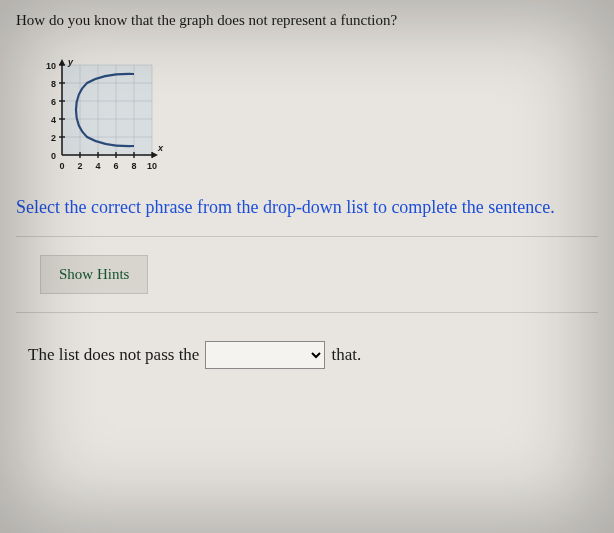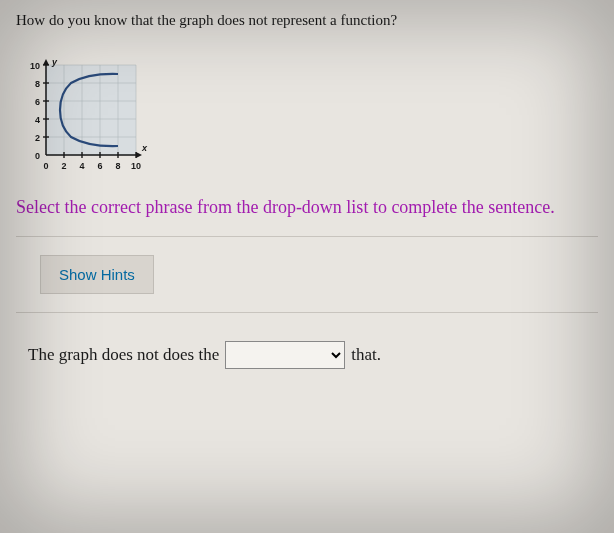--- a/index.html
+++ b/index.html
@@ -17,48 +17,48 @@
       position: relative;
       overflow: hidden;
     }
     .question-title {
       font-size: 15px;
       font-weight: normal;
       margin-bottom: 28px;
       color: #1a1a1a;
     }
     .graph-area {
-      margin-left: 8px;
+      margin-left: 24px;
       margin-bottom: 20px;
       width: 130px;
       height: 120px;
       position: relative;
     }
     .graph-svg {
       width: 100%;
       height: 100%;
     }
     .instruction-text {
       font-size: 18px;
-      color: #a21caf;
+      color: #1d4ed8;
       margin-bottom: 18px;
     }
     .hint-container {
       border-top: 1px solid #c8c4be;
       border-bottom: 1px solid #c8c4be;
       padding: 18px 24px;
       margin-bottom: 0;
     }
     .show-hints-btn {
       background: #d8d4ce;
       border: 1px solid #c0bcb6;
       padding: 10px 18px;
       font-size: 15px;
-      font-family: Liberation Sans, sans-serif;
-      color: #0369a1;
+      font-family: Liberation Serif, serif;
+      color: #14532d;
       cursor: pointer;
     }
     .answer-row {
       padding: 28px 12px;
       display: flex;
       align-items: center;
       gap: 6px;
       font-size: 17px;
       color: #1a1a1a;
     }
@@ -149,20 +149,20 @@
   </svg>
 </div>
 
 <div class="instruction-text">Select the correct phrase from the drop-down list to complete the sentence.</div>
 
 <div class="hint-container">
   <button class="show-hints-btn">Show Hints</button>
 </div>
 
 <div class="answer-row">
-  <span>The graph does not does the</span>
+  <span>The list does not pass the</span>
   <select class="dropdown">
     <option></option>
   </select>
   <span>that.</span>
 </div>
 
 <div class="vignette"></div>
 
 </body></html>

